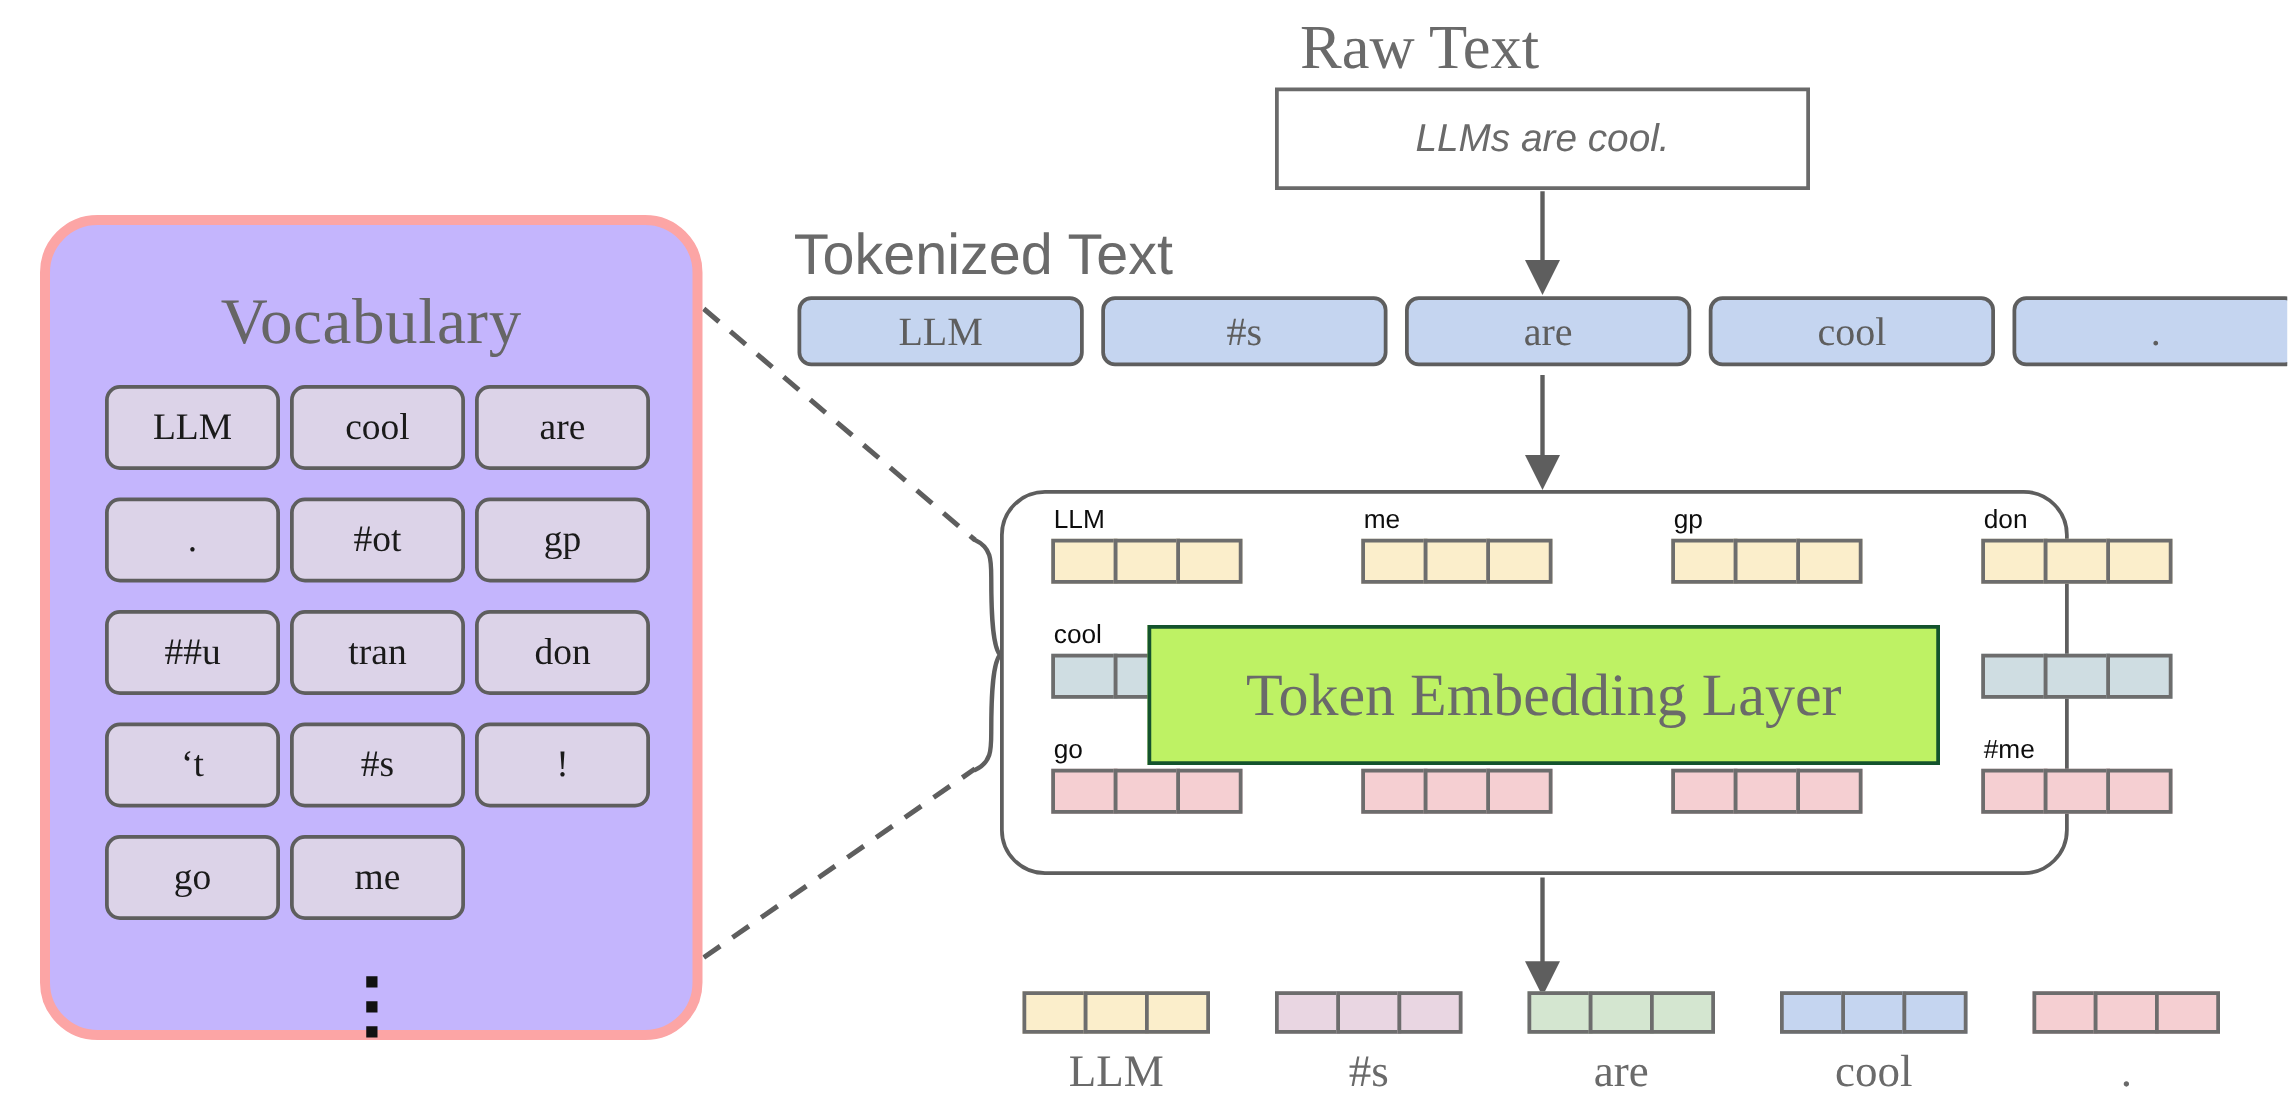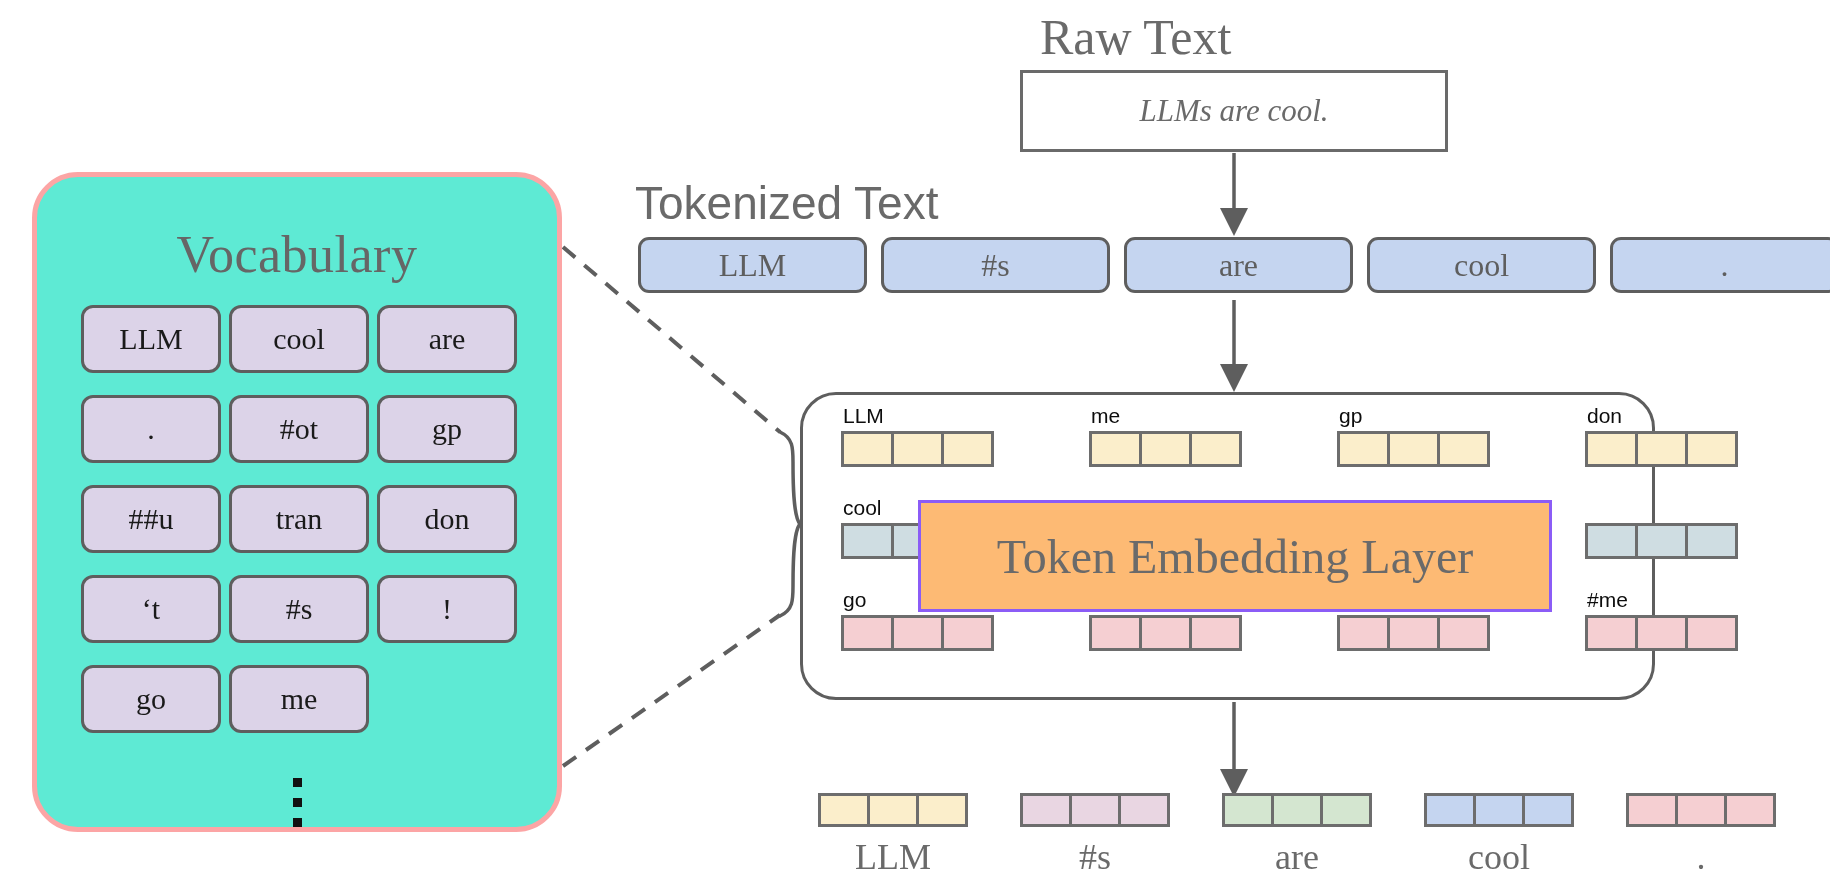--- a/index.html
+++ b/index.html
@@ -26,23 +26,23 @@
     pointer-events: none;
   }
 
   
   #vocab-panel {
     position: absolute;
     left: 32px;
     top: 172px;
     width: 530px;
     height: 660px;
-    border: 5px solid #fca5a5;
+    border: 8px solid #fca5a5;
     border-radius: 46px;
-    background: #5eead4;
+    background: #c4b5fd;
     box-sizing: border-box;
   }
   #vocab-title {
     position: absolute;
     left: 0; top: 48px;
     width: 100%;
     text-align: center;
     font-family: "Liberation Serif", serif;
     font-size: 52px;
     color: #666666;
@@ -107,21 +107,21 @@
     width: 428px;
     height: 82px;
     border: 3px solid #6a6a6a;
     background: #ffffff;
     display: flex;
     align-items: center;
     justify-content: center;
     box-sizing: border-box;
   }
   #raw-text-value {
-    font-family: Liberation Serif, serif;
+    font-family: Liberation Sans, sans-serif;
     font-style: italic;
     font-size: 31px;
     color: #6a6a6a;
   }
 
   
   #tokenized-title {
     position: absolute;
     left: 635px;
     top: 176px;
@@ -202,22 +202,22 @@
   .c-yellow { background: #fbeecb; }
   .c-teal   { background: #cfdde2; }
   .c-pink   { background: #f5cfd2; }
 
   #embed-label-box {
     position: absolute;
     left: 918px;
     top: 500px;
     width: 634px;
     height: 112px;
-    background: #fdba74;
-    border: 3px solid #8b5cf6;
+    background: #bef264;
+    border: 3px solid #14532d;
     display: flex;
     align-items: center;
     justify-content: center;
     box-sizing: border-box;
   }
   #embed-label-text {
     font-family: "Liberation Serif", serif;
     font-size: 48px;
     color: #6a6a6a;
     white-space: nowrap;

